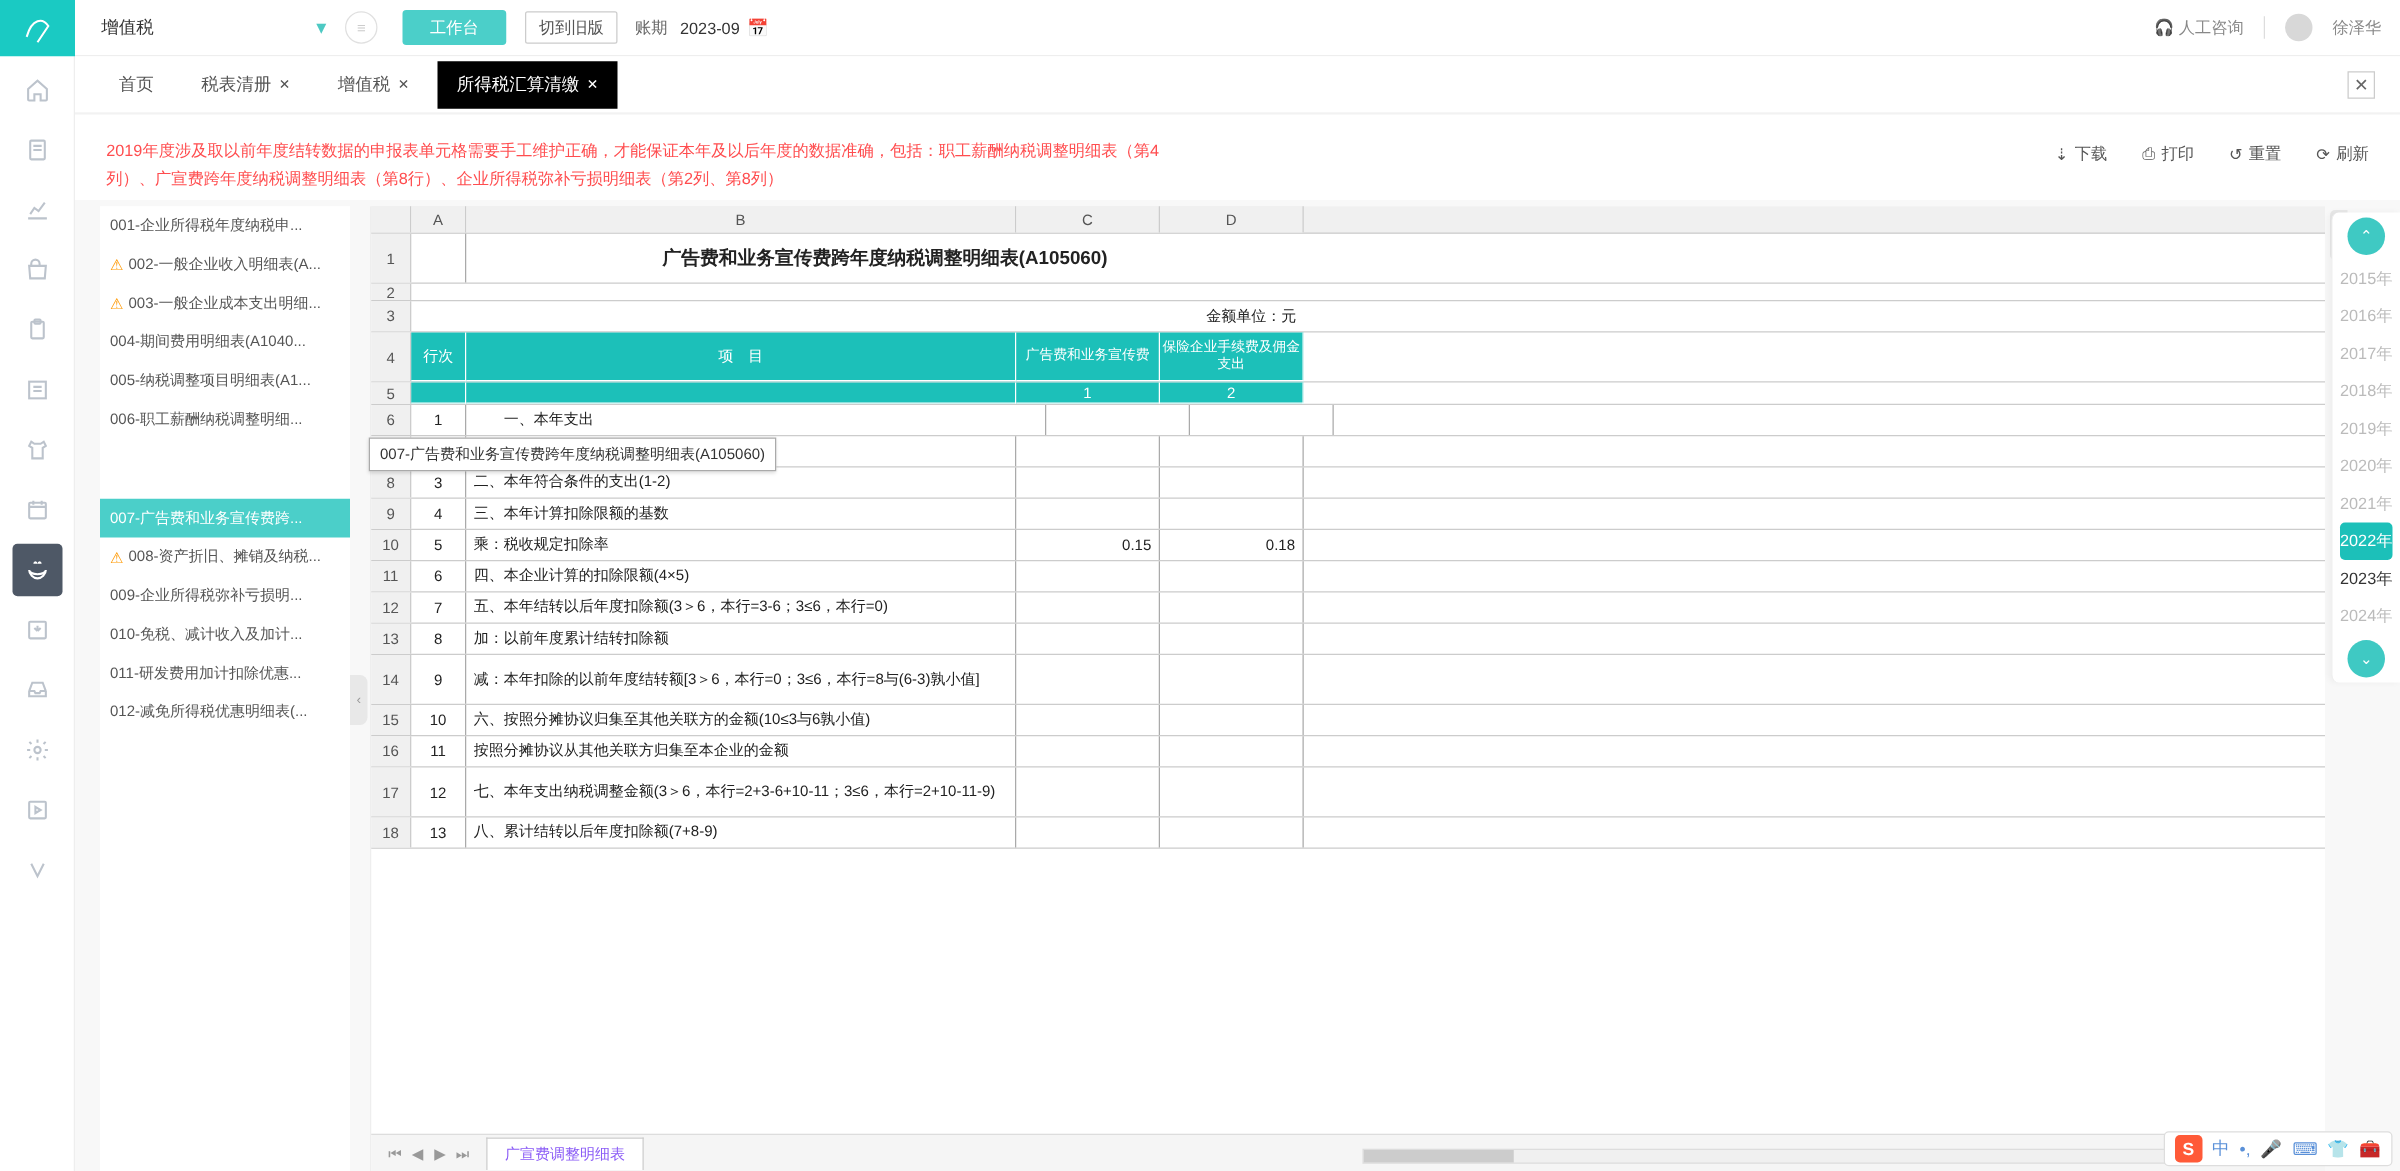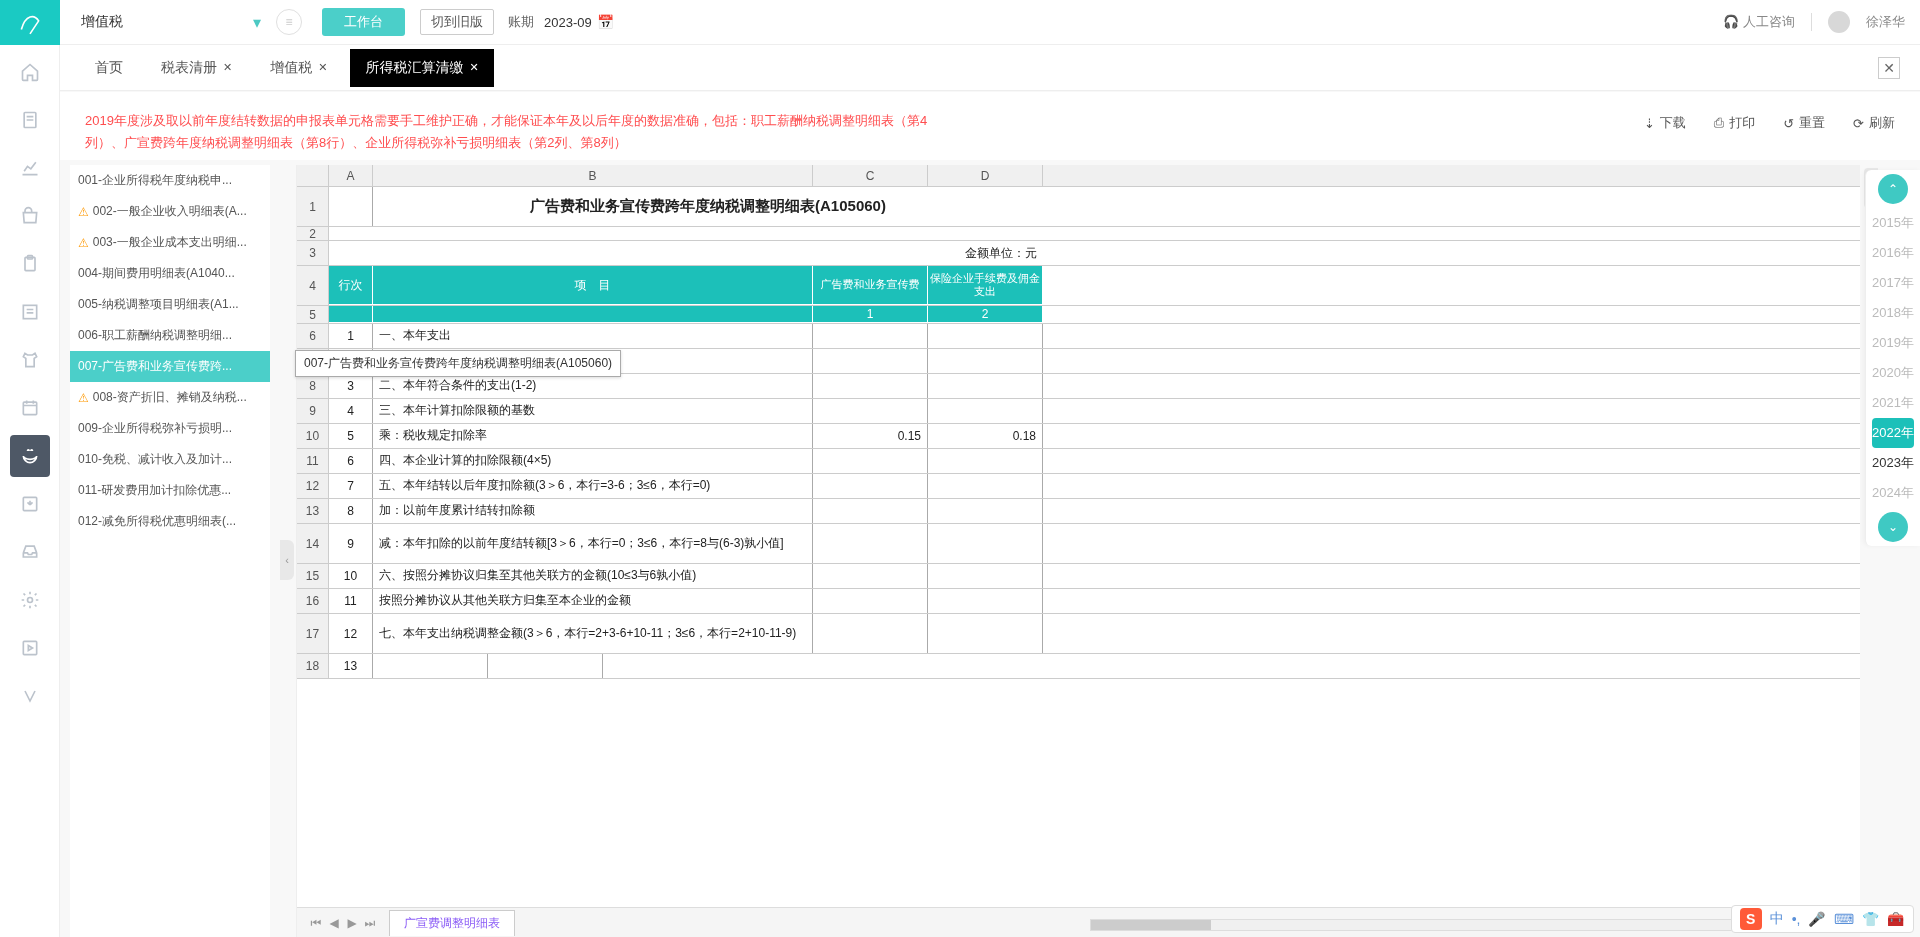--- a/index.html
+++ b/index.html
@@ -34,23 +34,23 @@
 .tab-bar-right { margin-left: auto; display:flex; align-items:center; gap:10px;}
 .tabbar-close-btn { width: 22px; height: 22px; border: 1px solid #ccc; display:flex; align-items:center; justify-content:center; font-size: 14px; color:#666; cursor:pointer;}
 
 
 .warning-row { position: absolute; left: 60px; top: 92px; right: 0; padding: 18px 25px 6px 25px; background: #fff; display:flex; }
 .warning-text { color: #ff4d4f; font-size: 13px; line-height: 1.7; max-width: 860px; }
 .toolbar-actions { margin-left:auto; display:flex; align-items:flex-start; gap:28px; color:#555; font-size:13px; padding-top:4px; }
 .toolbar-actions .act { display:flex; align-items:center; gap:5px; cursor:pointer;}
 
 
-.form-list { position: absolute; left: 70px; top: 165px; width: 200px; bottom: 0; background: #fff; }
+.form-list { position: absolute; left: 80px; top: 165px; width: 200px; bottom: 0; background: #fff; }
 .form-list .item { padding: 7px 8px; font-size: 12px; color: #555; cursor: pointer; white-space: nowrap; overflow: hidden; text-overflow: ellipsis; display:flex; align-items:center; gap:4px;}
-.form-list .item.selected { background: #4bcfc9; color: #fff; }
+.form-list .item.selected { background: #4bcfc9; color: #fff; margin-top: 48px; }
 .form-list .warn-icon { color: #ff9800; font-size: 12px; flex-shrink:0;}
 .collapse-handle { position: absolute; left: 280px; top: 540px; width: 14px; height: 40px; background: #e8e8e8; border-radius: 0 6px 6px 0; display:flex; align-items:center; justify-content:center; font-size:11px; color:#999; cursor:pointer;}
 
 
 .sheet-area { position: absolute; left: 296px; top: 165px; right: 60px; bottom: 0; background: #fff; border-left:1px solid #eee;}
 .col-headers { display:flex; height: 22px; background:#f0f0f0; border-bottom:1px solid #ccc;}
 .corner { width: 32px; border-right:1px solid #ccc; background:#f0f0f0;}
 .col-h { text-align:center; font-size:12px; color:#555; border-right:1px solid #ccc; display:flex; align-items:center; justify-content:center; background:#f0f0f0;}
 .col-A { width: 44px;}
 .col-B { width: 440px;}
@@ -322,21 +322,21 @@
       <div class="row-h">5</div>
       <div class="cell teal cell-A"></div>
       <div class="cell teal cell-B"></div>
       <div class="cell teal cell-C">1</div>
       <div class="cell teal cell-D">2</div>
     </div>
     <div id="data-rows">
         <div class="row">
           <div class="row-h">6</div>
           <div class="cell cell-A center">1</div>
-          <div class="cell cell-B" style="line-height:1.3;">一、本年支出</div>
+          <div class="cell cell-B" style="line-height:1.3;margin-left:24px;">一、本年支出</div>
           <div class="cell cell-C right"></div>
           <div class="cell cell-D right"></div>
         </div>
         <div class="row">
           <div class="row-h">7</div>
           <div class="cell cell-A center">2</div>
           <div class="cell cell-B" style="line-height:1.3;"></div>
           <div class="cell cell-C right"></div>
           <div class="cell cell-D right"></div>
         </div>
@@ -406,20 +406,21 @@
         <div class="row tall">
           <div class="row-h">17</div>
           <div class="cell cell-A center">12</div>
           <div class="cell cell-B" style="line-height:1.3;font-size:12px">七、本年支出纳税调整金额(3＞6，本行=2+3-6+10-11；3≤6，本行=2+10-11-9)</div>
           <div class="cell cell-C right"></div>
           <div class="cell cell-D right"></div>
         </div>
         <div class="row">
           <div class="row-h">18</div>
           <div class="cell cell-A center">13</div>
+          <div class="cell cell-B" style="line-height:1.3;">八、累计结转以后年度扣除额(7+8-9)</div>
           <div class="cell cell-C right"></div>
           <div class="cell cell-D right"></div>
         </div>
       </div>
   </div>
   <div class="sheet-bottom">
     <span class="sheet-nav-btn">⏮</span>
     <span class="sheet-nav-btn">◀</span>
     <span class="sheet-nav-btn">▶</span>
     <span class="sheet-nav-btn">⏭</span>

